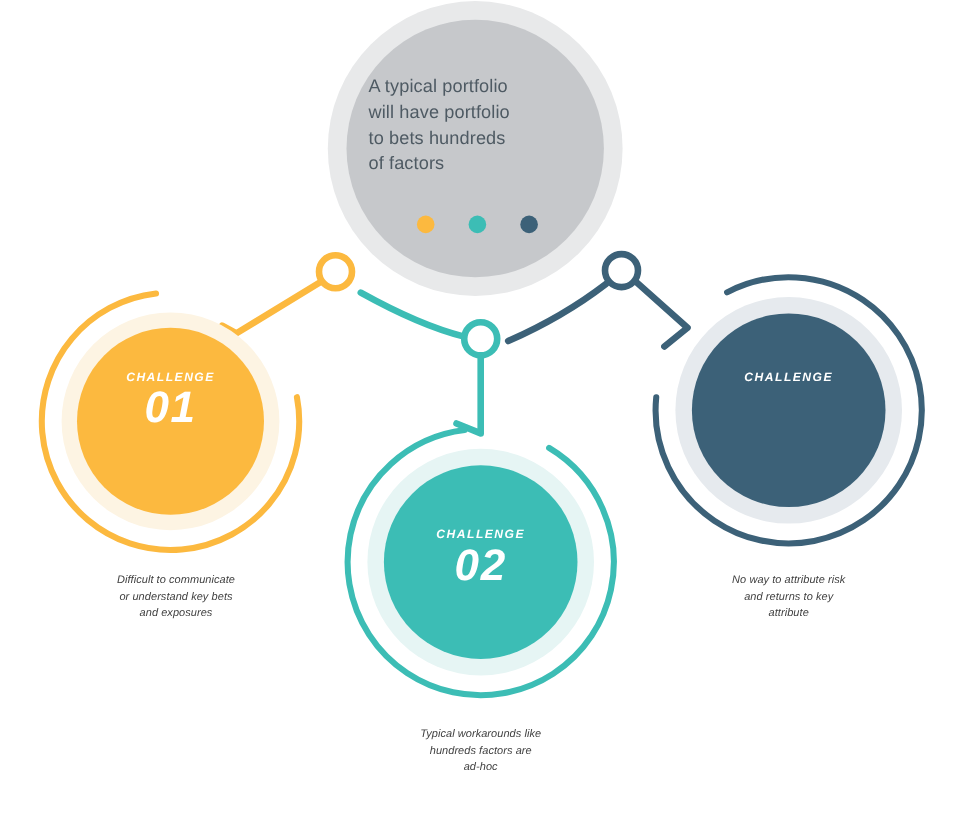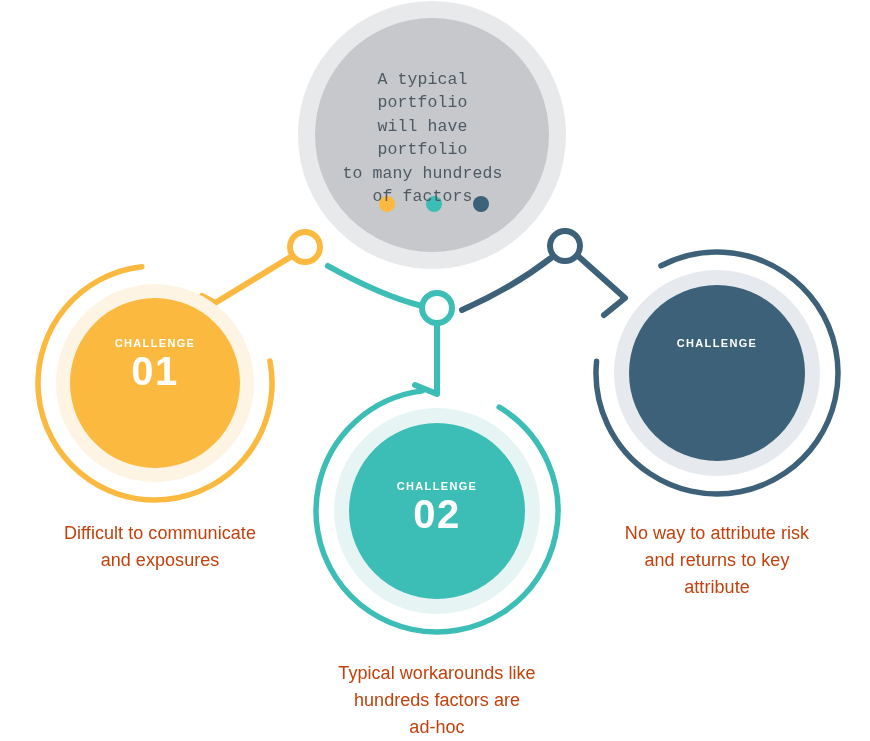--- a/index.html
+++ b/index.html
@@ -22,60 +22,61 @@
   svg.canvas {
     position: absolute;
     top: 0;
     left: 0;
     width: 870px;
     height: 741px;
   }
   
   .txt {
     position: absolute;
-    text-align: center;
+    text-align: left;
     line-height: 1.34;
-    font-family: Liberation Mono, monospace;
   }
   .hub-text {
     left: 335px;
     top: 68px;
     width: 175px;
     font-size: 16.5px;
     color: #4e5a63;
     line-height: 1.42;
     letter-spacing: 0.1px;
   }
   .node-label {
     position: absolute;
     text-align: center;
     color: #ffffff;
     width: 200px;
+    font-style: italic;
   }
   .node-label .kicker {
     font-size: 11px;
     font-weight: bold;
     letter-spacing: 1.35px;
     display: block;
     margin-bottom: 1px;
   }
   .node-label .num {
     font-size: 40px;
     font-weight: bold;
     letter-spacing: 1.5px;
     display: block;
     line-height: 1.05;
   }
   .caption {
     position: absolute;
     text-align: center;
-    font-size: 18px;
-    color: #c2410c;
+    font-size: 10px;
+    color: #404040;
     line-height: 1.5;
     letter-spacing: 0.05px;
+    font-style: italic;
   }
   .caption span { display: block; }
   .hub-text span { display: block; }
 </style>
 </head>
 <body>
 
 <div id="infographic">
 
   <svg class="canvas" viewBox="0 0 870 741" xmlns="http://www.w3.org/2000/svg">
@@ -124,40 +125,41 @@
     <g>
       <circle cx="387" cy="204" r="8" fill="#fcb93f"></circle>
       <circle cx="434" cy="204" r="8" fill="#3cbdb5"></circle>
       <circle cx="481" cy="204" r="8" fill="#3c6178"></circle>
     </g>
   </svg>
 
   <div class="txt hub-text">
     <span>A typical portfolio</span>
     <span>will have portfolio</span>
-    <span>to many hundreds</span>
+    <span>to bets hundreds</span>
     <span>of factors</span>
   </div>
 
   <div class="node-label" style="left:55px; top:337px;">
     <span class="kicker">CHALLENGE</span>
     <span class="num">01</span>
   </div>
 
   <div class="node-label" style="left:337px; top:480px;">
     <span class="kicker">CHALLENGE</span>
     <span class="num">02</span>
   </div>
 
   <div class="node-label" style="left:617px; top:337px;">
     <span class="kicker">CHALLENGE</span>
   </div>
 
   <div class="caption" style="left:35px; top:520px; width:250px;">
     <span>Difficult to communicate</span>
+    <span>or understand key bets</span>
     <span>and exposures</span>
   </div>
 
   <div class="caption" style="left:312px; top:660px; width:250px;">
     <span>Typical workarounds like</span>
     <span>hundreds factors are</span>
     <span>ad-hoc</span>
   </div>
 
   <div class="caption" style="left:592px; top:520px; width:250px;">

